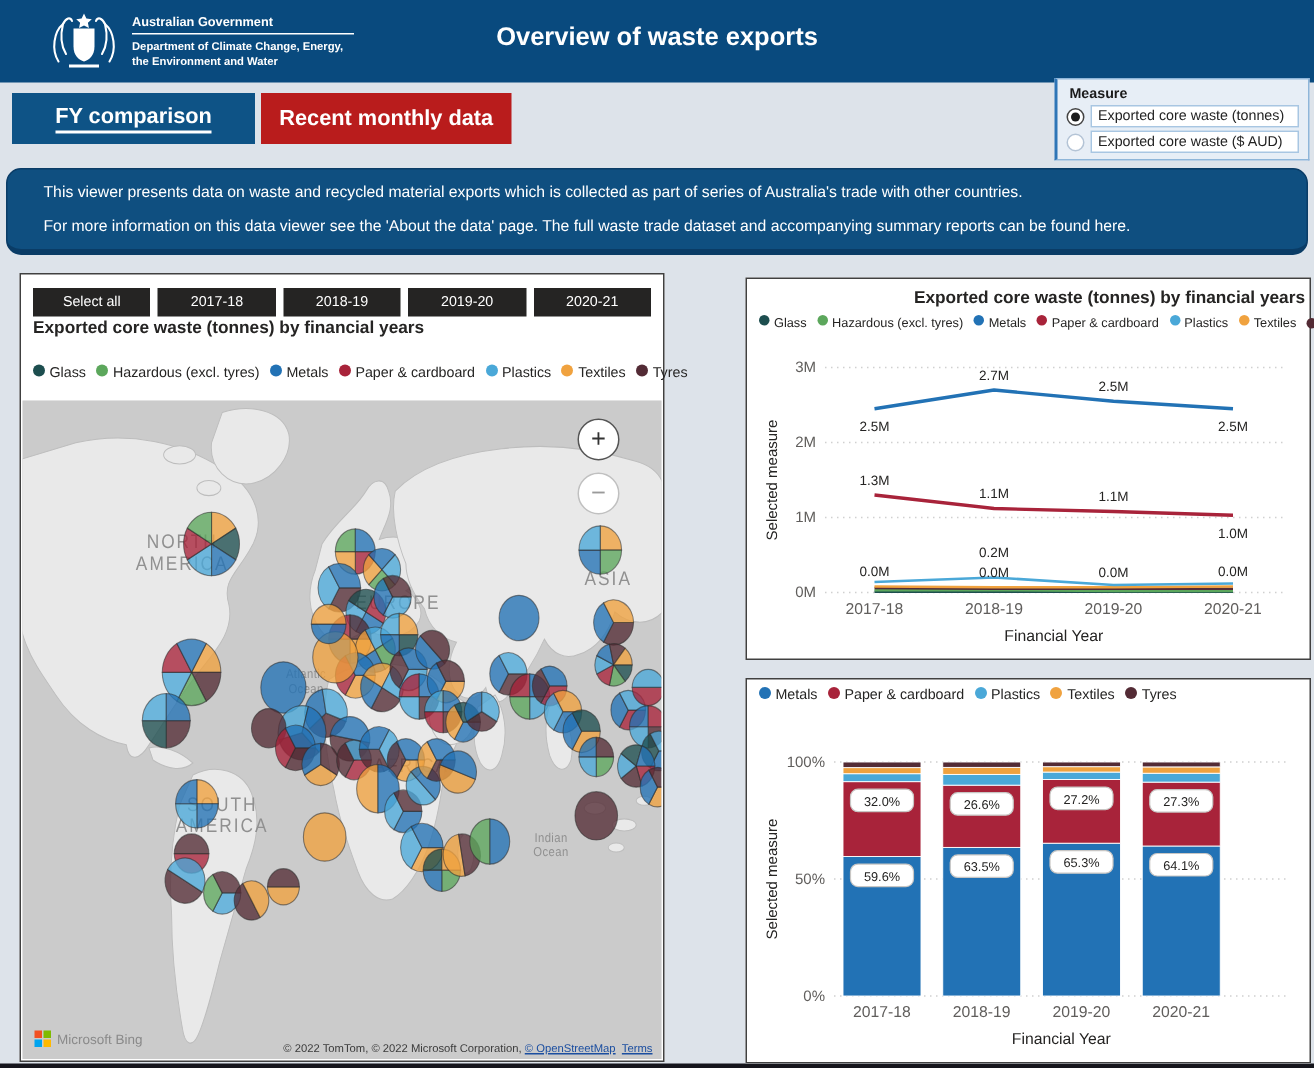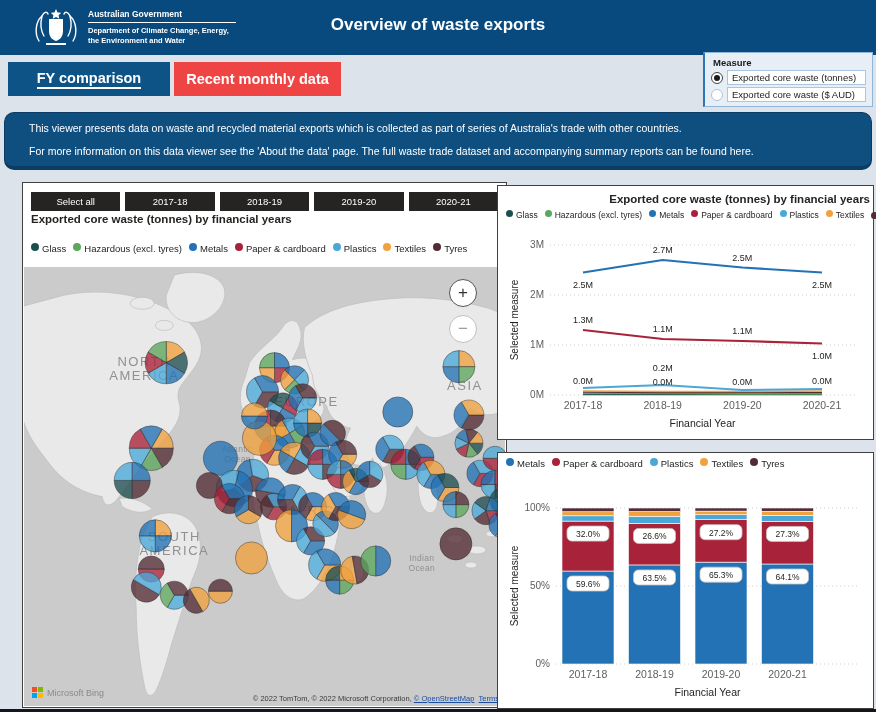--- a/index.html
+++ b/index.html
@@ -21,29 +21,29 @@
   .mrow{display:flex;align-items:center;margin-bottom:2px;}
   .radio{width:10px;height:10px;border-radius:50%;border:1px solid #444;margin-right:4px;flex:0 0 auto;position:relative;background:#fff;}
   .radio.sel::after{content:"";position:absolute;left:2px;top:2px;right:2px;bottom:2px;border-radius:50%;background:#1b1b1b;}
   .radio.unsel{border-color:#b4c4d6;}
   .mopt{flex:1;background:#fff;border:1px solid #a8c6e2;font-size:9.5px;color:#222;padding:1px 4px;white-space:nowrap;}
 
   
   .tab{position:absolute;top:62px;height:34px;display:flex;align-items:center;justify-content:center;color:#fff;font-weight:bold;font-size:14.5px;cursor:pointer;}
   .tab-active{left:8px;width:162px;background:#0e5386;}
   .tab-active span{border-bottom:2px solid #fff;padding-bottom:1px;}
-  .tab-inactive{left:174px;width:167px;background:#ef4444;}
+  .tab-inactive{left:174px;width:167px;background:#b91c1c;}
 
   
   .banner{position:absolute;left:4px;top:112px;width:868px;height:58px;background:#0f4f80;border:1px solid #0a3c66;border-bottom:4px solid #0a3c66;border-radius:10px;color:#fff;box-sizing:border-box;padding:9px 24px;}
   .banner p{margin:0 0 11px 0;font-size:10.5px;}
 
   
   .panel{position:absolute;background:#fff;border:1px solid #404040;box-sizing:border-box;}
-  .panel-map{left:22px;top:182px;width:485px;height:526px;}
+  .panel-map{left:13px;top:182px;width:430px;height:526px;}
   .panel-line{left:497px;top:185px;width:377px;height:255px;}
   .panel-bar{left:497px;top:452px;width:377px;height:257px;}
   .ptitle{font-size:11.5px;font-weight:700;color:#252423;padding:7px 3px 0 8px;text-align:right;}
 
   
   .ybtns{position:absolute;left:8px;right:8px;top:9px;display:flex;gap:5px;}
   .ybtn{flex:1;background:#252423;color:#fff;font-size:9.5px;height:19px;display:flex;align-items:center;justify-content:center;cursor:pointer;}
 
   
   .legend{display:flex;flex-wrap:nowrap;align-items:center;padding:5px 8px 0 8px;color:#252423;white-space:nowrap;}

